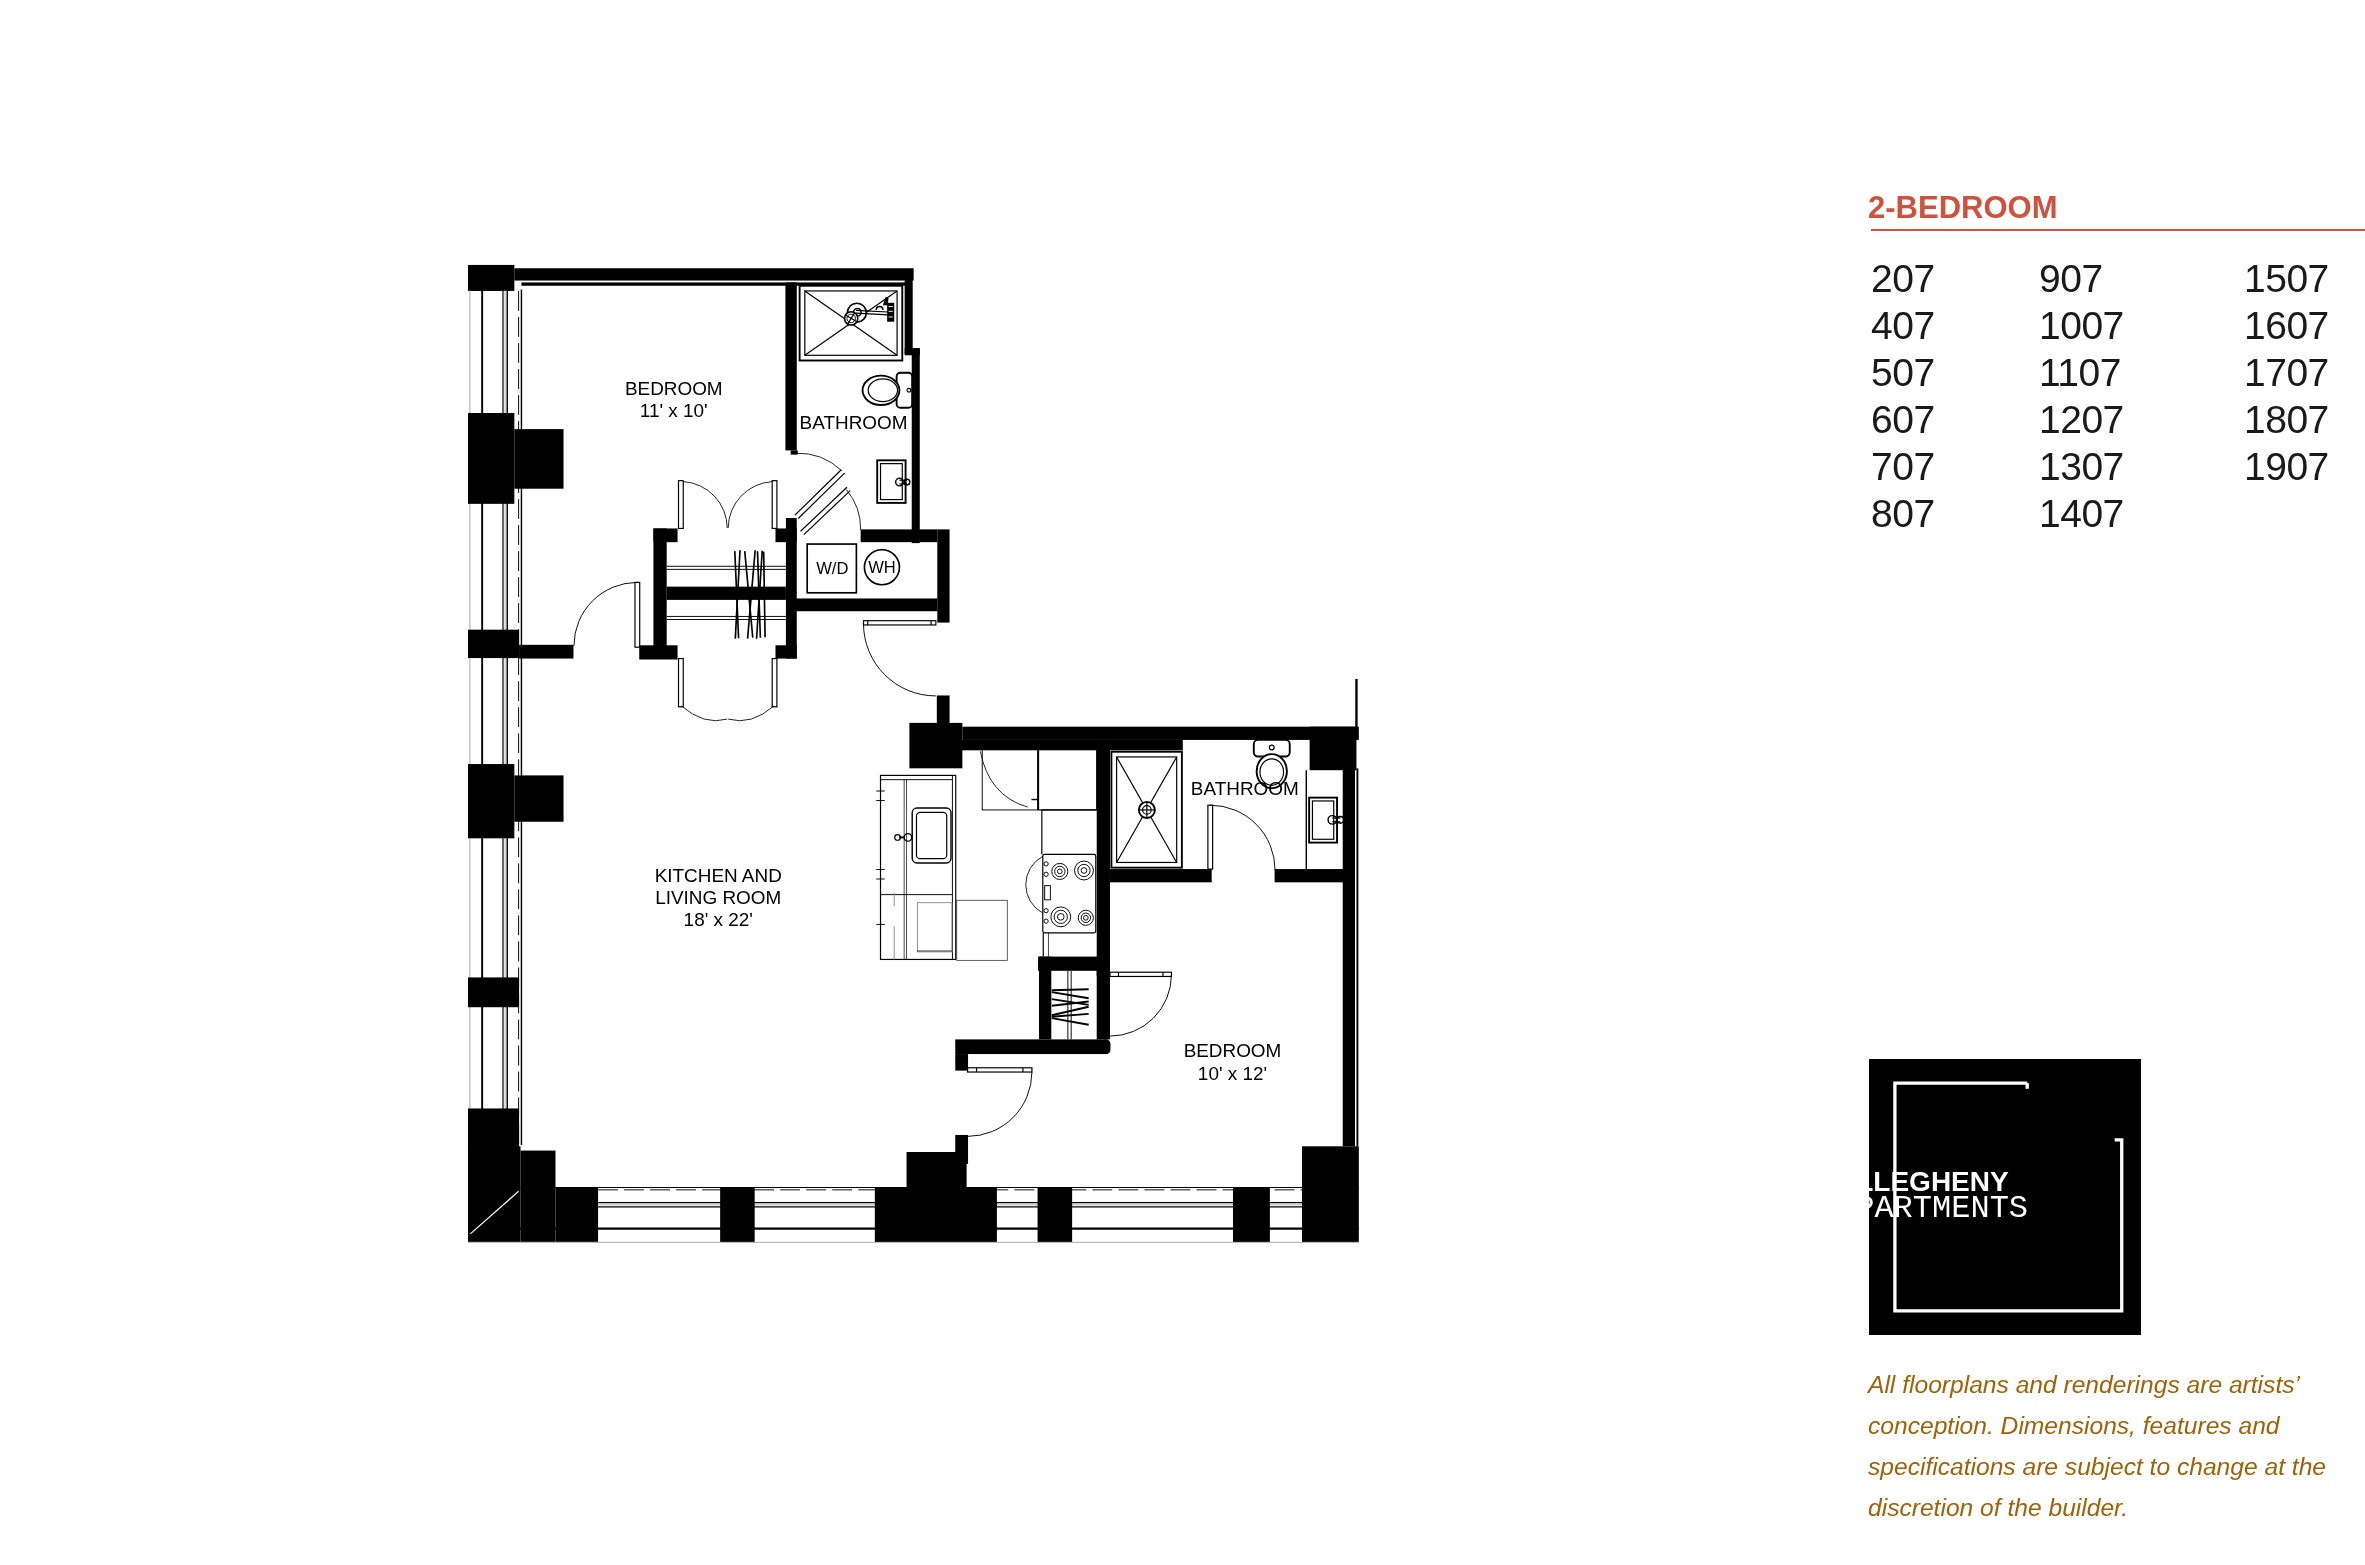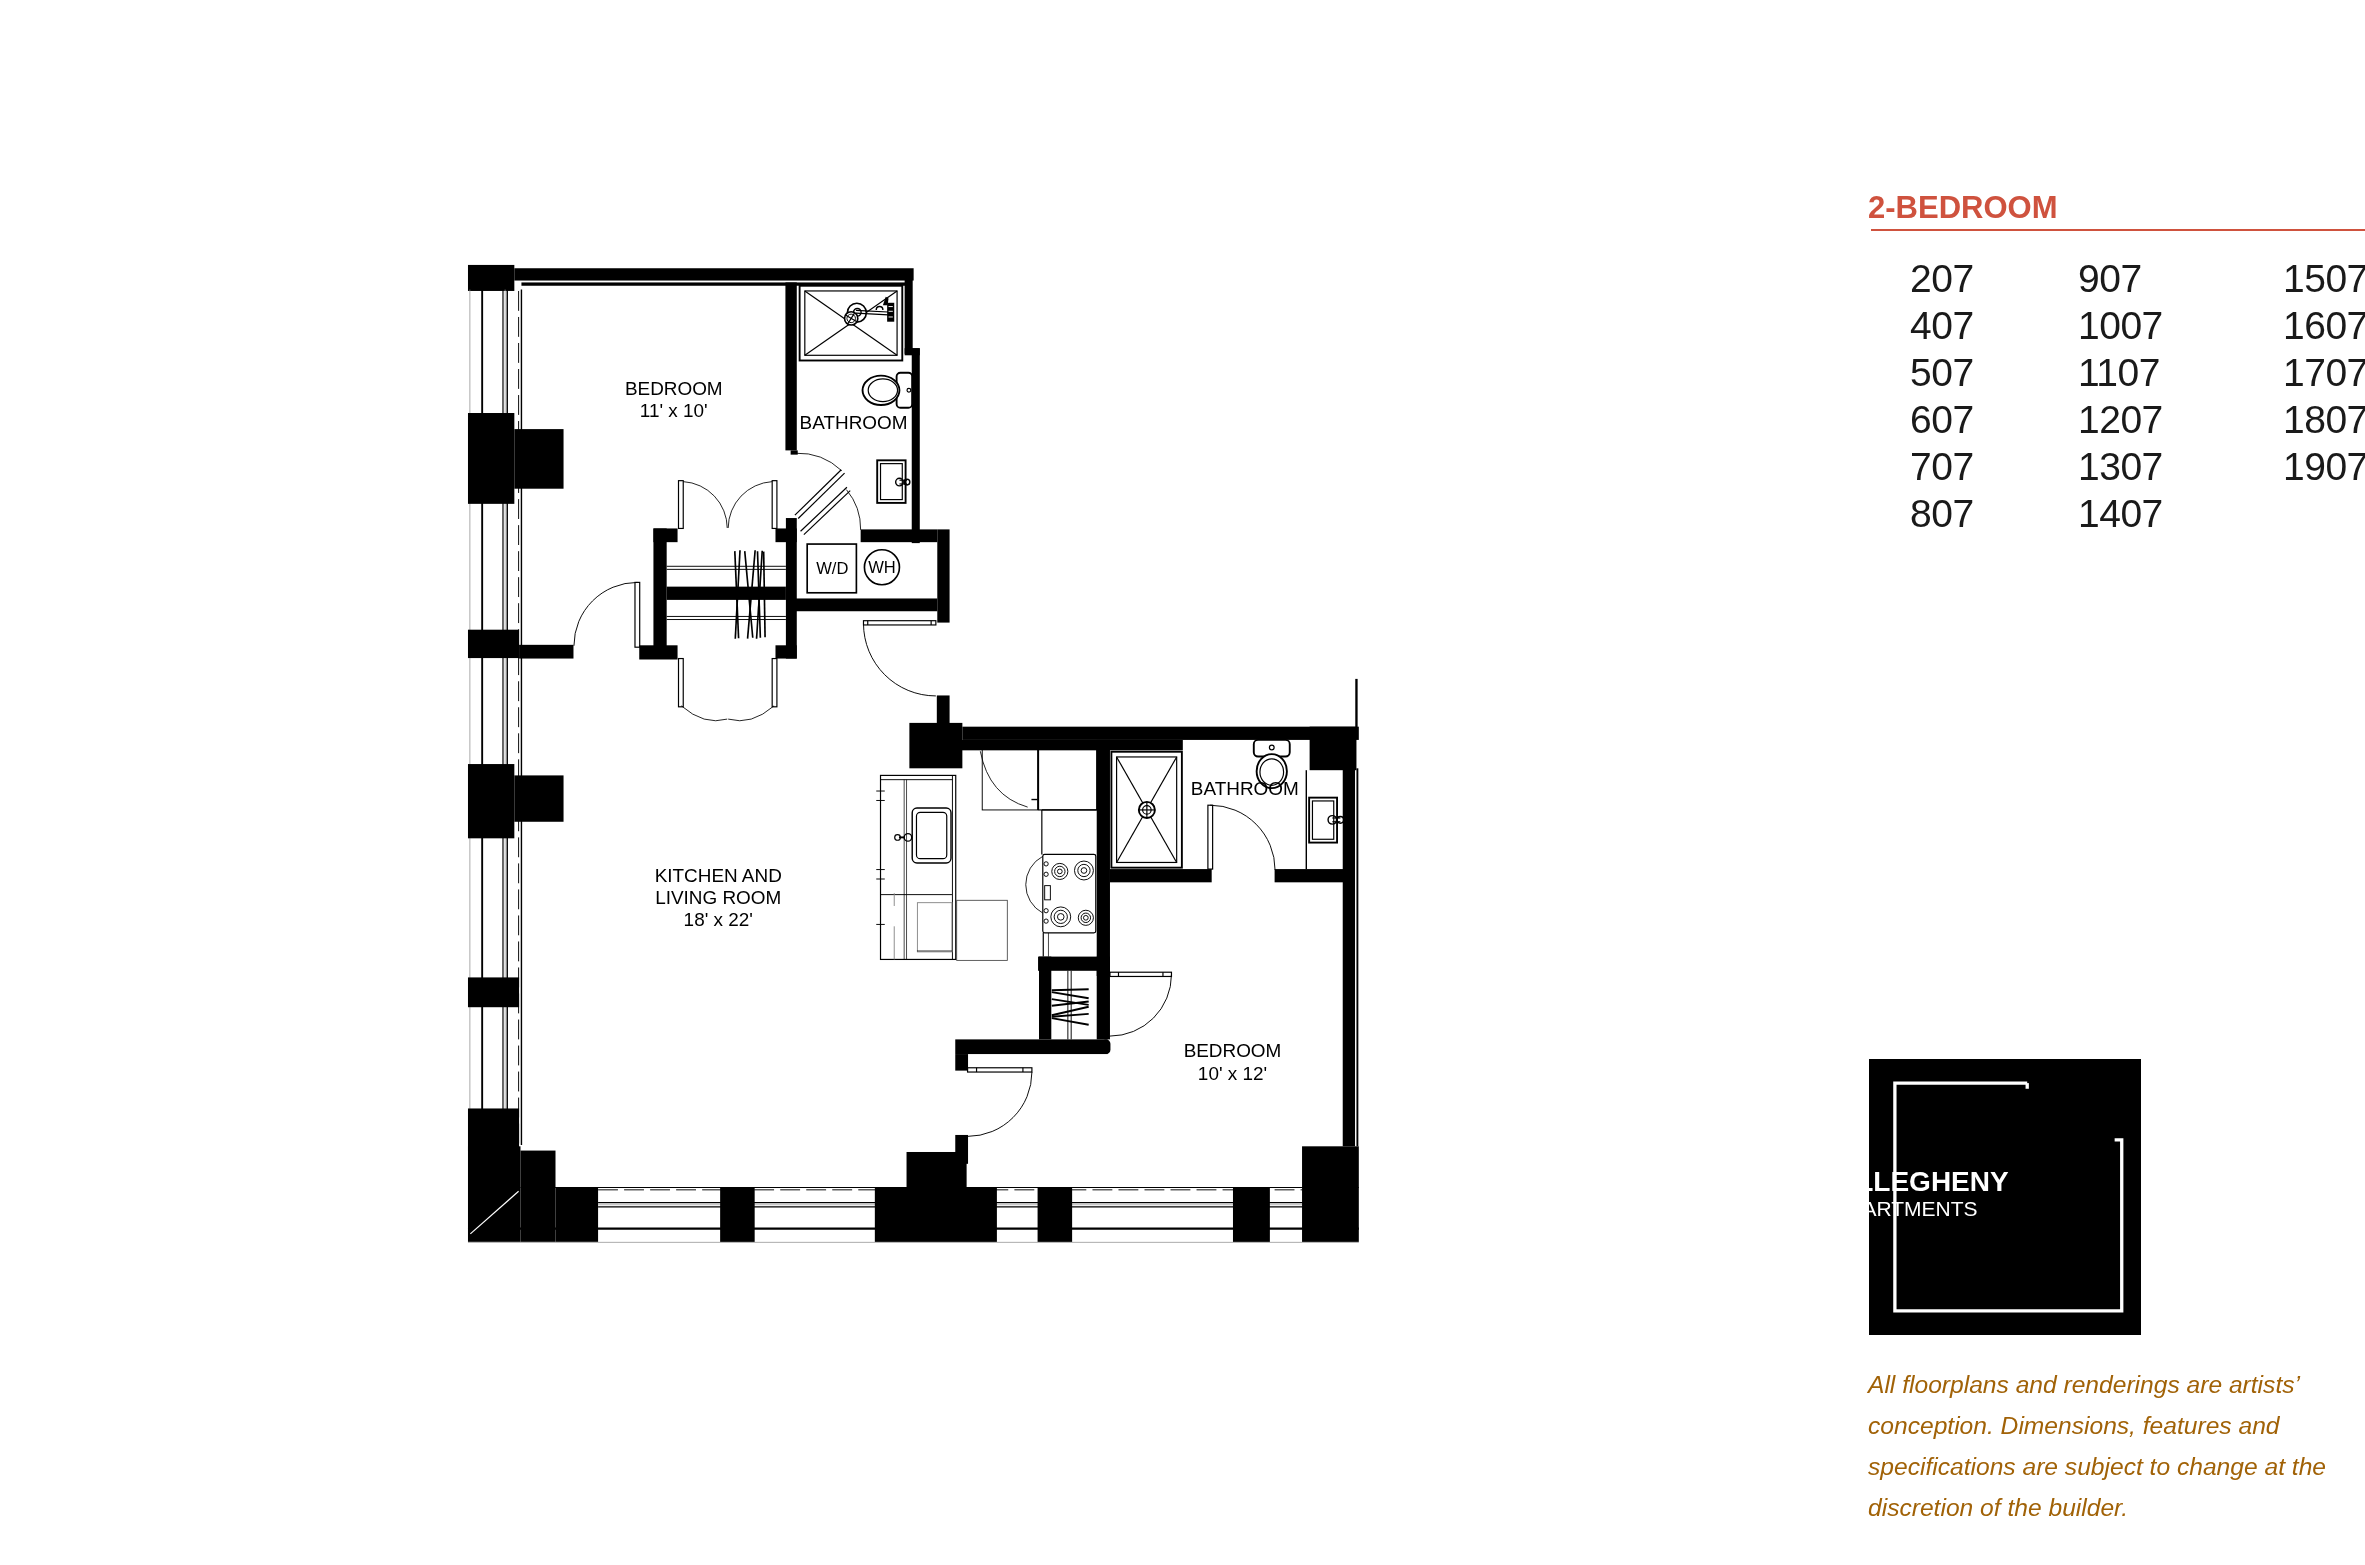--- a/index.html
+++ b/index.html
@@ -1,21 +1,21 @@
 <!DOCTYPE html>
 <html style="font-size:7.6px"><head>
 <meta charset="utf-8">
 <style>
   html,body{margin:0;padding:0;background:#fff;}
   body{width:2421px;height:1565px;position:relative;font-family:"Liberation Sans",sans-serif;overflow:hidden;}
   .abs{position:absolute;}
   #heading{left:1868px;top:185px;font-size:31px;font-weight:bold;color:#cf523e;letter-spacing:0px;line-height:46px;}
   #redline{left:1871px;top:229px;width:532px;height:2.4px;background:#cf523e;}
   #numbers{left:1871px;top:255px;width:473px;color:#1a1a1a;}
-  .numcol{position:absolute;top:0;font-size:39px;line-height:47px;letter-spacing:-0.5px;margin-left:39px;}
+  .numcol{position:absolute;top:0;font-size:39px;line-height:47px;letter-spacing:-0.5px;}
   #disclaimer{left:1868px;top:1364px;width:473px;font-size:24.6px;font-style:italic;color:#a16207;line-height:41px;letter-spacing:0px;}
 </style>
 </head>
 <body>
 
 <div class="abs" style="left:0;top:0;width:2421px;height:1565px;">
 <svg width="2421" height="1565" viewBox="0 0 5117 3308">
 
 <g fill="#000">
   <rect x="1087" y="567" width="844" height="26"></rect>
@@ -473,17 +473,17 @@
 
 <svg class="abs" style="left:1869px;top:1059px;" width="272" height="276" viewBox="0 0 574 584">
   <g fill="none" stroke="#fff" stroke-width="7">
     <polyline points="334,51 54,51 54,533 534,533 534,171 519,171"></polyline>
     <polyline points="334,51 334,63"></polyline>
   </g>
 </svg>
 
 <div class="abs" style="left:1836px;top:1169px;color:#fff;">
   <div style="font-size:28px;font-weight:bold;letter-spacing:0px;line-height:26.5px;">ALLEGHENY</div>
-  <div style="font-size:21px;letter-spacing:0px;line-height:26.5px;">APARTMENTS</div>
+  <div style="font-size:32px;letter-spacing:0px;line-height:26.5px;font-family:Liberation Mono, monospace;">APARTMENTS</div>
 </div>
 
 <div id="disclaimer" class="abs">All floorplans and renderings are artists’ conception. Dimensions, features and specifications are subject to change at the discretion of the builder.</div>
 
 
 </body></html>

